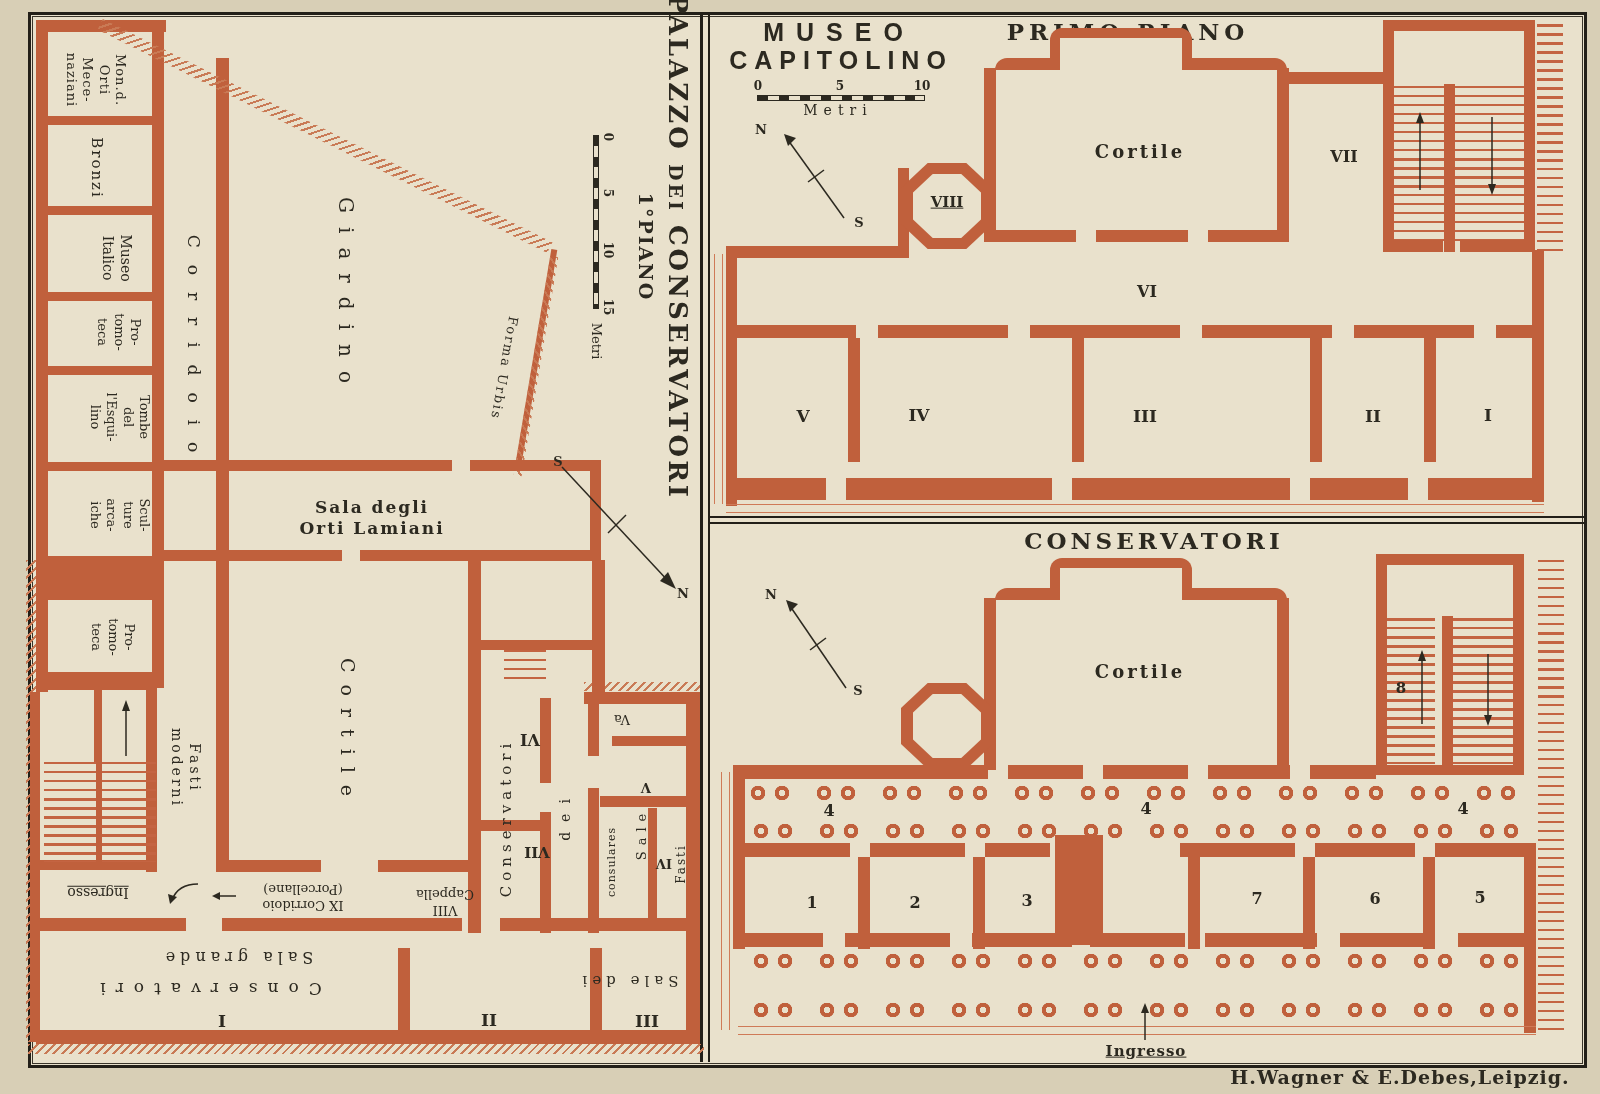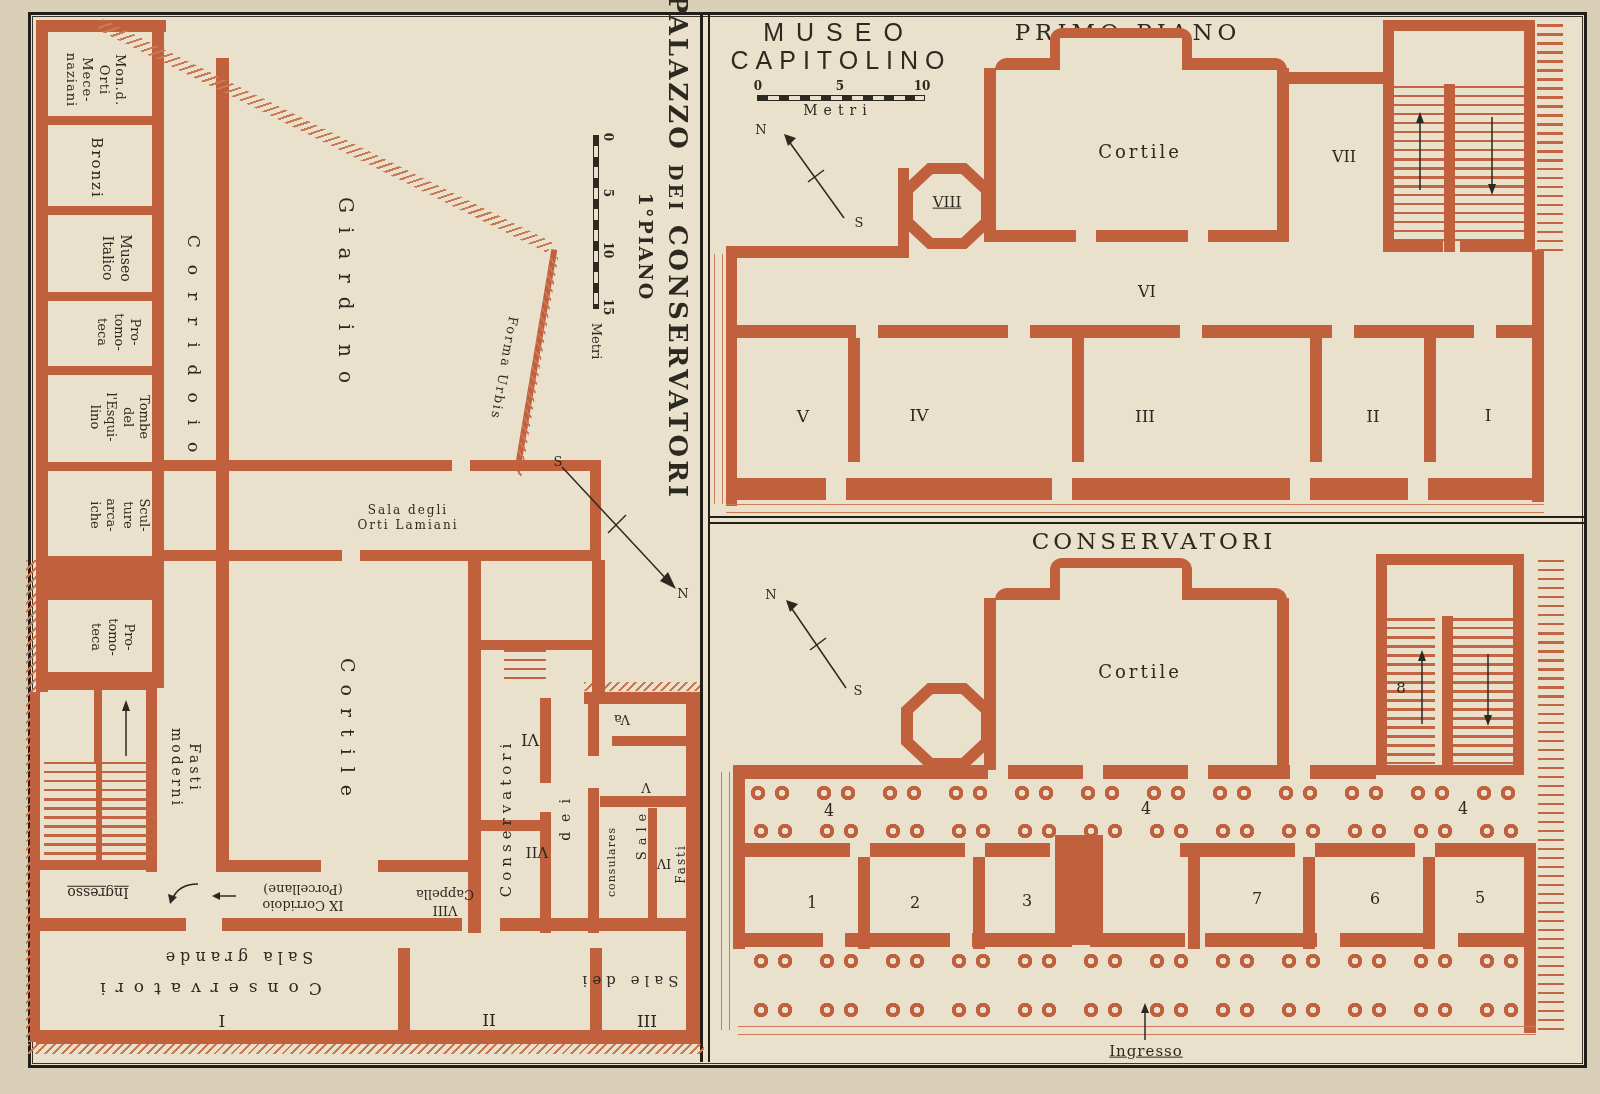--- a/index.html
+++ b/index.html
@@ -12,21 +12,21 @@
   .hs{position:absolute;background:repeating-linear-gradient(to bottom,#c46442 0 2.5px,rgba(0,0,0,0) 2.5px 9px);}
   .k{position:absolute;background-image:
       radial-gradient(circle at 16px 50%, rgba(0,0,0,0) 0 3.5px, #c0603c 3.5px 7px, rgba(0,0,0,0) 7.5px),
       radial-gradient(circle at 40px 50%, rgba(0,0,0,0) 0 3.5px, #c0603c 3.5px 7px, rgba(0,0,0,0) 7.5px);
       background-size:66px 100%;background-repeat:repeat-x;}
   .dl{position:absolute;border-top:1.5px solid #cf7a57;border-bottom:1.5px solid #cf7a57;}
   .dlv{position:absolute;border-left:1.5px solid #cf7a57;border-right:1.5px solid #cf7a57;}
   .oct{clip-path:polygon(29% 0,71% 0,100% 29%,100% 71%,71% 100%,29% 100%,0 71%,0 29%);}
   .lb{position:absolute;transform:translate(-50%,-50%) rotate(var(--r,0deg));
       white-space:pre-line;text-align:center;line-height:1.25;}
-  .b{font-weight:normal;}
+  .b{font-weight:bold;}
   .sans{font-family:"Liberation Sans",sans-serif;}
   .u{text-decoration:underline;}
   .frame{position:absolute;background:#221f18;}
   svg{position:absolute;overflow:visible;}
   .sc-bar{position:absolute;height:4px;border:1px solid #2c2920;
       background:repeating-linear-gradient(90deg,#2c2920 0 10px,#e9e1cc 10px 21px);}
   .sc-num{position:absolute;font-size:12px;font-weight:bold;transform:translate(-50%,0);}
 </style>
 </head>
 <body>
@@ -119,21 +119,21 @@
 lino</div>
   <div class="lb" style="--r:90deg;left:119px;top:515px;font-size:13px;">Scul-
 ture
 arca-
 iche</div>
   <div class="lb" style="--r:90deg;left:113px;top:637px;font-size:13px;">Pro-
 tomo-
 teca</div>
   <div class="lb" style="--r:90deg;left:193px;top:352px;font-size:17px;letter-spacing:17px;">Corridoio</div>
   <div class="lb" style="--r:90deg;left:345px;top:297px;font-size:20px;letter-spacing:14px;">Giardino</div>
-  <div class="lb b" style="left:408px;top:518px;font-size:12px;letter-spacing:2px;">Sala degli
+  <div class="lb b" style="left:372px;top:518px;font-size:17px;letter-spacing:2px;">Sala degli
 Orti Lamiani</div>
   <div class="lb" style="--r:90deg;left:347px;top:733px;font-size:19px;letter-spacing:12px;">Cortile</div>
   <div class="lb" style="--r:100deg;left:504px;top:368px;font-size:13px;letter-spacing:2px;">Forma Urbis</div>
   <div class="lb" style="--r:90deg;left:185px;top:768px;font-size:14px;letter-spacing:3px;">Fasti
 moderni</div>
   <div class="lb u" style="--r:180deg;left:98px;top:892px;font-size:14px;">Ingresso</div>
   <div class="lb" style="--r:180deg;left:303px;top:897px;font-size:13px;">IX Corridoio
 (Porcellane)</div>
   <div class="lb" style="--r:180deg;left:445px;top:902px;font-size:13px;">VIII
 Cappella</div>
@@ -345,13 +345,14 @@
   <div class="lb b" style="left:1027px;top:901px;font-size:16px;">3</div>
   <div class="lb b" style="left:1257px;top:899px;font-size:16px;">7</div>
   <div class="lb b" style="left:1375px;top:899px;font-size:16px;">6</div>
   <div class="lb b" style="left:1480px;top:898px;font-size:16px;">5</div>
   <svg style="left:1138px;top:1002px;" width="14" height="40">
     <line x1="7" y1="38" x2="7" y2="8" stroke="#2c2920" stroke-width="1.5"></line>
       <polygon points="7,1 3,11 11,11" fill="#2c2920"></polygon>
     </svg>
   <div class="lb b u" style="left:1146px;top:1051px;font-size:15px;letter-spacing:1px;">Ingresso</div>
 
+  <div class="lb b" style="left:1400px;top:1078px;font-size:19px;letter-spacing:1px;white-space:nowrap;">H.Wagner &amp; E.Debes,Leipzig.</div>
 </div>
 
 </body></html>

